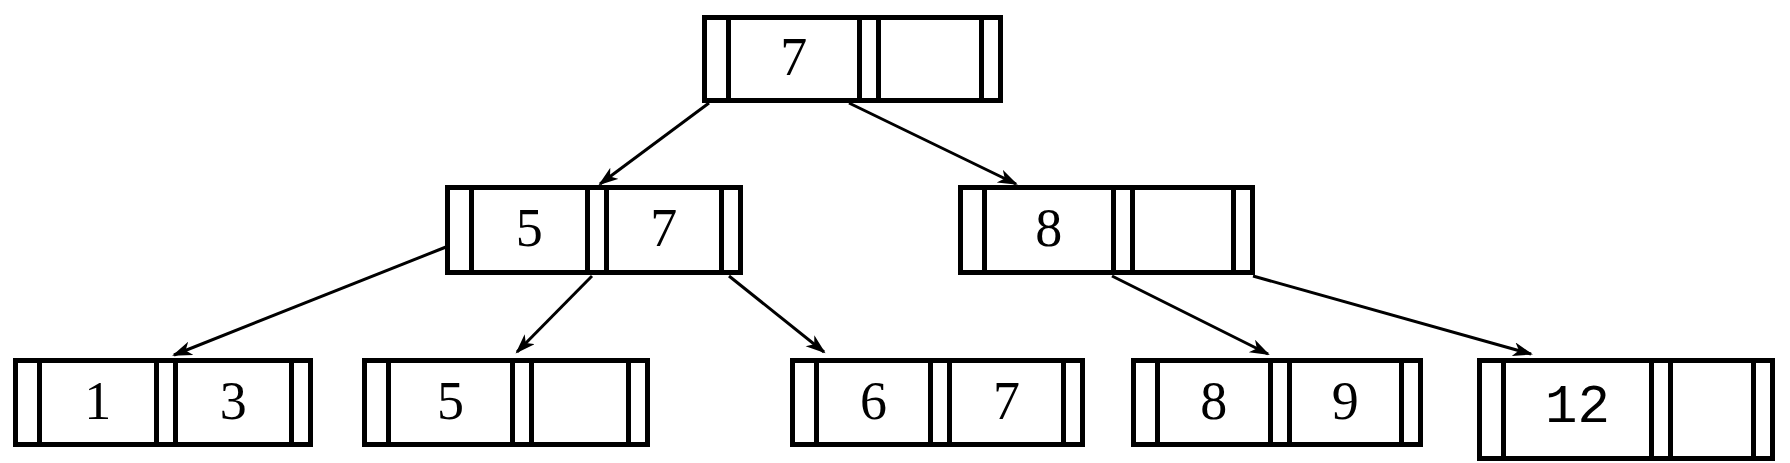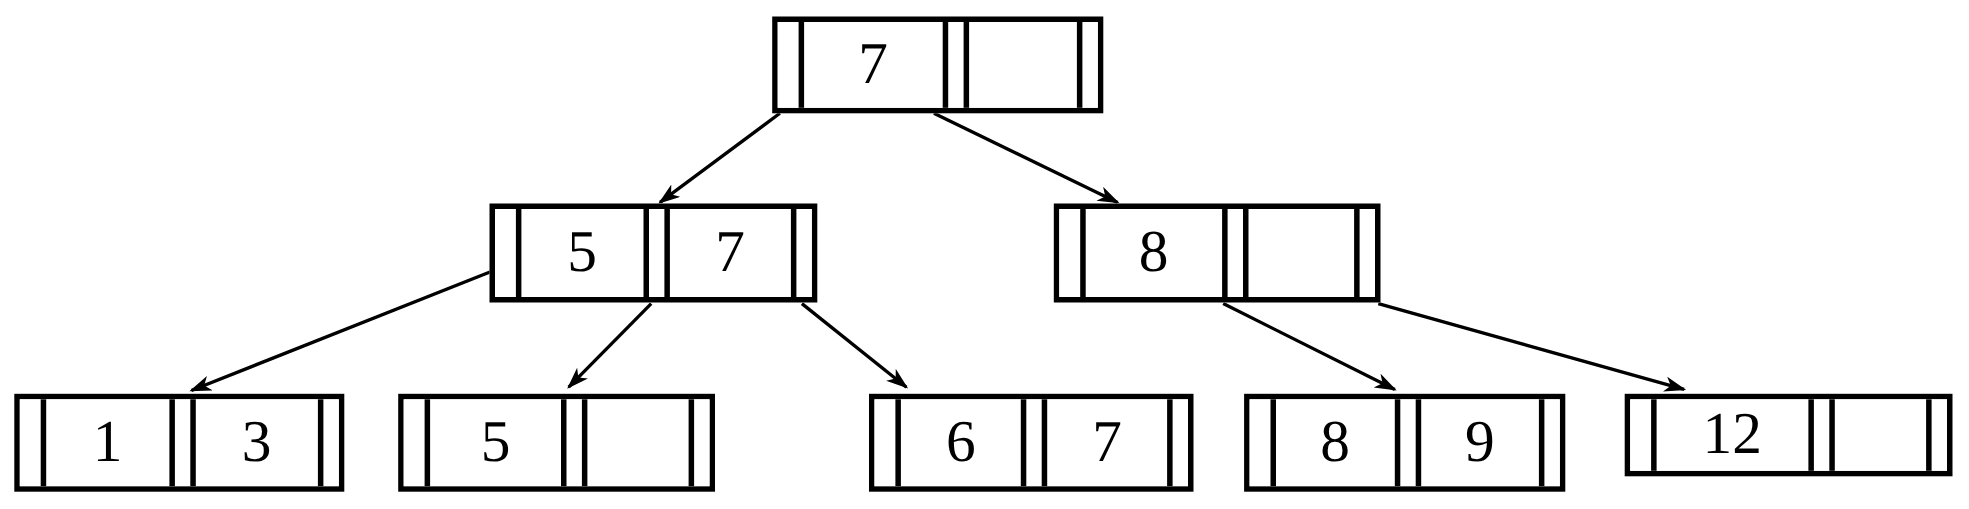--- a/index.html
+++ b/index.html
@@ -118,21 +118,21 @@
         <div class="cell key">7</div>
         <div class="cell ptr" style="width: 19px;"></div>
       </div>
       <div class="btree-node" style="left: 1131px; top: 358px; width: 292px; height: 89px;">
         <div class="cell ptr" style="width: 19px;"></div>
         <div class="cell key">8</div>
         <div class="cell ptr" style="width: 19px;"></div>
         <div class="cell key">9</div>
         <div class="cell ptr" style="width: 19px;"></div>
       </div>
-      <div class="btree-node" style="left: 1477px; top: 358px; width: 298px; height: 75px;">
+      <div class="btree-node" style="left: 1477px; top: 358px; width: 298px; height: 103px; font-family: Liberation Mono, monospace;">
         <div class="cell ptr" style="width: 19px;"></div>
         <div class="cell key">12</div>
         <div class="cell ptr" style="width: 19px;"></div>
         <div class="cell key"></div>
         <div class="cell ptr" style="width: 19px;"></div>
       </div>
     </div>
 </div>
 
 </body></html>

